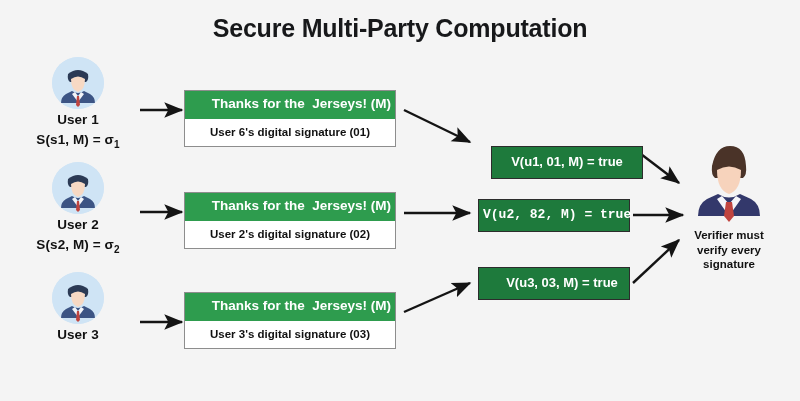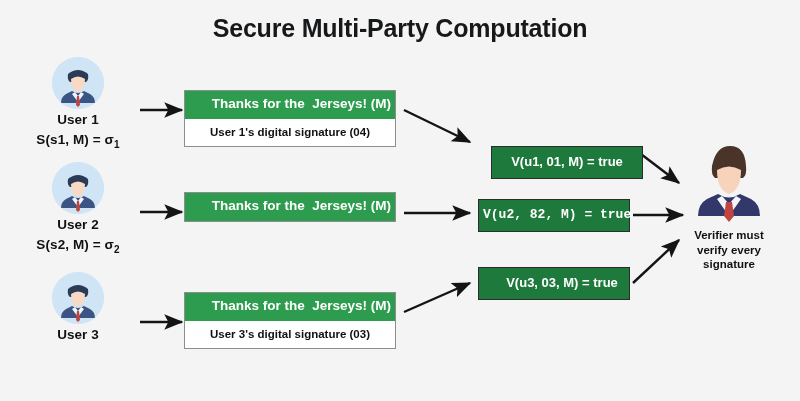--- a/index.html
+++ b/index.html
@@ -154,21 +154,21 @@
       </svg>
     </div>
   </div>
   <div class="abs user-label" style="left:18px; top:110px; width:120px;">
     <div>User 1</div>
     <div class="sig-line"><span>S(s1, M) = σ</span><span class="sub">1</span></div>
   </div>
 
   <div class="abs msg-card" style="left:184px; top:90px;">
     <div class="msg-head">Thanks for the  Jerseys! (M)</div>
-    <div class="msg-body">User 1's digital signature (04)</div>
+    <div class="msg-body">User 6's digital signature (01)</div>
   </div>
 
   <div class="abs verify-box" style="left:478px; top:146px;margin-left:13px;">V(u1, 01, M) = true</div>
 
   <div class="abs" style="left:52px; top:162px;">
     <div class="avatar">
       <svg viewBox="0 0 52 52" width="52" height="52">
         <circle cx="26" cy="26" r="26" fill="#cfe4f5"></circle>
         <path d="M16 17 q10 -8 20 0 q1 6 -2 8 l-16 0 q-3 -2 -2 -8 z" fill="#2b3a55"></path>
         <path d="M19 22 q7 -5 14 0 q0 11 -7 13 q-7 -2 -7 -13 z" fill="#f7d9c4"></path>
@@ -178,20 +178,21 @@
       </svg>
     </div>
   </div>
   <div class="abs user-label" style="left:18px; top:215px; width:120px;">
     <div>User 2</div>
     <div class="sig-line"><span>S(s2, M) =  σ</span><span class="sub">2</span></div>
   </div>
 
   <div class="abs msg-card" style="left:184px; top:192px;">
     <div class="msg-head">Thanks for the  Jerseys! (M)</div>
+    <div class="msg-body">User 2's digital signature (02)</div>
   </div>
 
   <div class="abs verify-box" style="left:478px; top:199px;font-family:Liberation Mono, monospace;">V(u2, 82, M) = true</div>
 
   <div class="abs" style="left:52px; top:272px;">
     <div class="avatar">
       <svg viewBox="0 0 52 52" width="52" height="52">
         <circle cx="26" cy="26" r="26" fill="#cfe4f5"></circle>
         <path d="M16 17 q10 -8 20 0 q1 6 -2 8 l-16 0 q-3 -2 -2 -8 z" fill="#2b3a55"></path>
         <path d="M19 22 q7 -5 14 0 q0 11 -7 13 q-7 -2 -7 -13 z" fill="#f7d9c4"></path>

